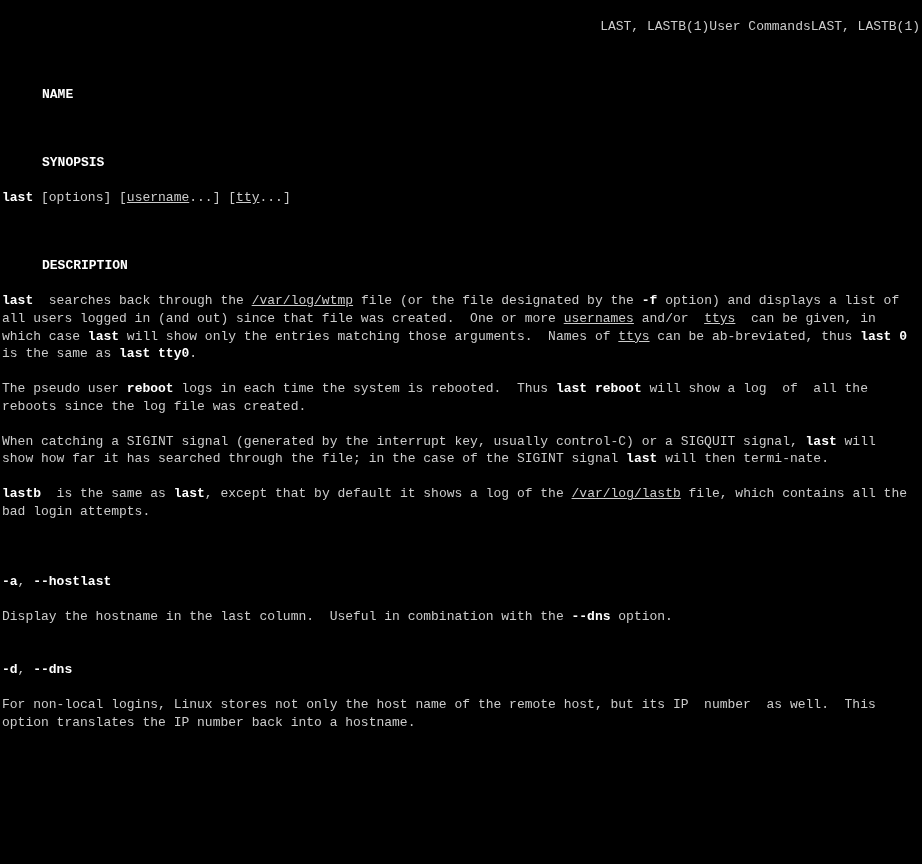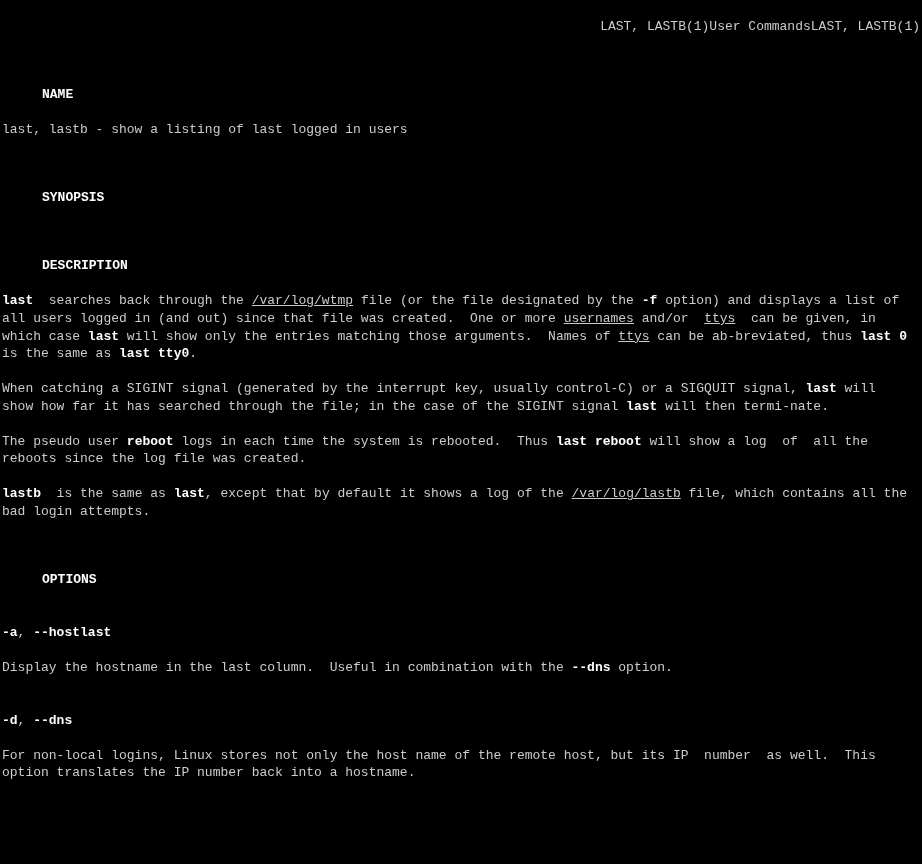--- a/index.html
+++ b/index.html
@@ -28,31 +28,30 @@
   p.ind1, p.ind2 { margin: 0; }
   .blk { margin-top: 1em; }
 </style>
 </head>
 <body>
 
 <div class="page">
 <div class="hdr"><span>LAST, LASTB(1)</span><span>User Commands</span><span>LAST, LASTB(1)</span></div>
 
 <span class="sect">NAME</span>
-<p class="ind1">last, lastb - show a listing of last logged in users</p>
 
 <span class="sect">SYNOPSIS</span>
+<p class="ind1"><span class="b">last</span><span> [options] [</span><span class="u">username</span><span>...] [</span><span class="u">tty</span><span>...]</span></p>
 
 <span class="sect">DESCRIPTION</span>
 <p class="ind1"><span class="b">last</span><span>  searches back through the </span><span class="u">/var/log/wtmp</span><span> file (or the file designated by the </span><span class="b">-f</span><span> option) and displays a list of all users logged in (and out) since that file was created.  One or more </span><span class="u">usernames</span><span> and/or  </span><span class="u">ttys</span><span>  can be given, in which case </span><span class="b">last</span><span> will show only the entries matching those arguments.  Names of </span><span class="u">ttys</span><span> can be ab‐breviated, thus </span><span class="b">last 0</span><span> is the same as </span><span class="b">last tty0</span><span>.</span></p>
+<p class="ind1 blk"><span>The pseudo user </span><span class="b">reboot</span><span> logs in each time the system is rebooted.  Thus </span><span class="b">last reboot</span><span> will show a log  of  all the reboots since the log file was created.</span></p>
 <p class="ind1 blk"><span>When catching a SIGINT signal (generated by the interrupt key, usually control-C) or a SIGQUIT signal, </span><span class="b">last</span><span> will  show how far it has searched through the file; in the case of the SIGINT signal </span><span class="b">last</span><span> will then termi‐nate.</span></p>
-<p class="ind1 blk"><span>The pseudo user </span><span class="b">reboot</span><span> logs in each time the system is rebooted.  Thus </span><span class="b">last reboot</span><span> will show a log  of  all the reboots since the log file was created.</span></p>
 <p class="ind1 blk"><span class="b">lastb</span><span>  is the same as </span><span class="b">last</span><span>, except that by default it shows a log of the </span><span class="u">/var/log/lastb</span><span> file, which contains all the bad login attempts.</span></p>
 
-<span class="sect">OPTIONS</span>
 
 <p class="ind1"><span class="b">-a</span>, <span class="b">--hostlast</span></p>
 <p class="ind2"><span>Display the hostname in the last column.  Useful in combination with the </span><span class="b">--dns</span><span> option.</span></p>
 
 <p class="ind1 blk"><span class="b">-d</span>, <span class="b">--dns</span></p>
 <p class="ind2">For non-local logins, Linux stores not only the host name of the remote host, but its IP  number  as well.  This option translates the IP number back into a hostname.</p>
 
 
 
 

